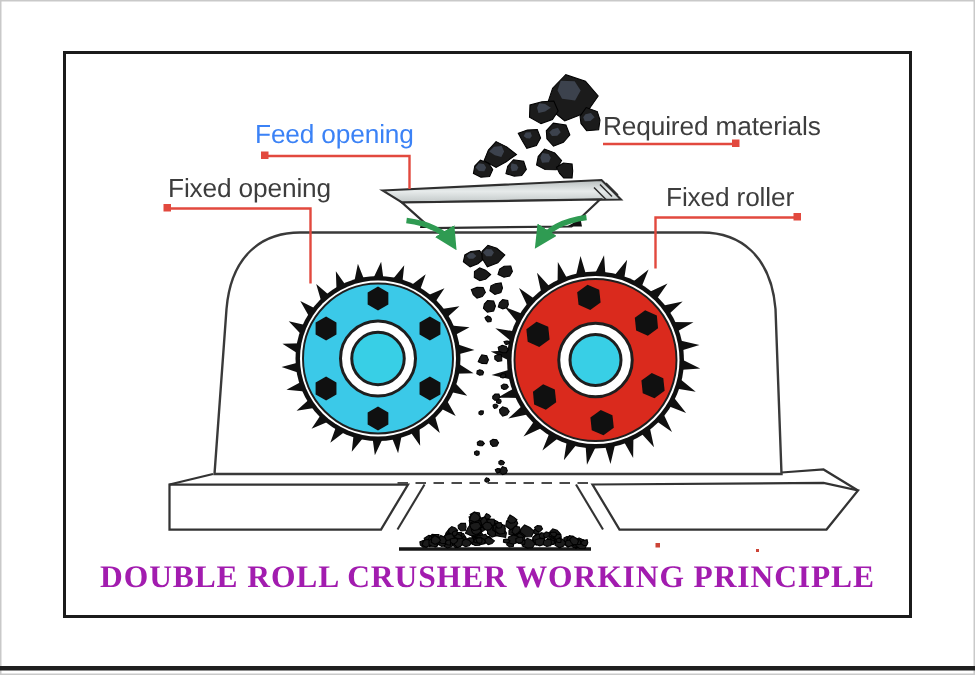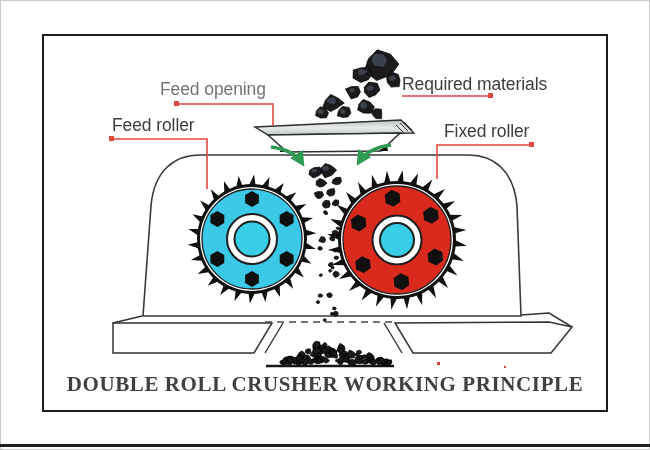--- a/index.html
+++ b/index.html
@@ -281,21 +281,21 @@
       <path class="leader" d="M532,145 L437,145 L437,179" fill="none" stroke="#e2493e" stroke-width="1.6"></path>
       <rect class="leaderfill" x="529" y="142" width="5" height="5" fill="#e2493e"></rect>
     </g>
 
     <g>
       <rect x="437" y="362" width="3" height="3" fill="#cc4437"></rect>
       <rect x="504" y="366" width="2" height="2" fill="#cc4437"></rect>
     </g>
   </svg>
 
-  <div class="lbl" style="left: 160px; top: 79px; color: #737373;">Feed opening</div>
-  <div class="lbl" style="left: 112px; top: 115px; color: rgb(61, 61, 61);">Feed roller</div>
+  <div class="lbl" style="left: 170px; top: 79px; color: #3b82f6;">Feed opening</div>
+  <div class="lbl" style="left: 112px; top: 115px; color: rgb(61, 61, 61);">Fixed opening</div>
   <div class="lbl" style="left: 402px; top: 74px; color: rgb(61, 61, 61);">Required materials</div>
   <div class="lbl" style="left: 444px; top: 121px; color: rgb(61, 61, 61);">Fixed roller</div>
 
-  <div class="ttl" style="color: #404040;">DOUBLE ROLL CRUSHER WORKING PRINCIPLE</div>
+  <div class="ttl" style="color: #a21caf;">DOUBLE ROLL CRUSHER WORKING PRINCIPLE</div>
 
   <div class="bottom-edge" style="background: rgb(31, 31, 31);"></div>
 </div>
 
 </body></html>

